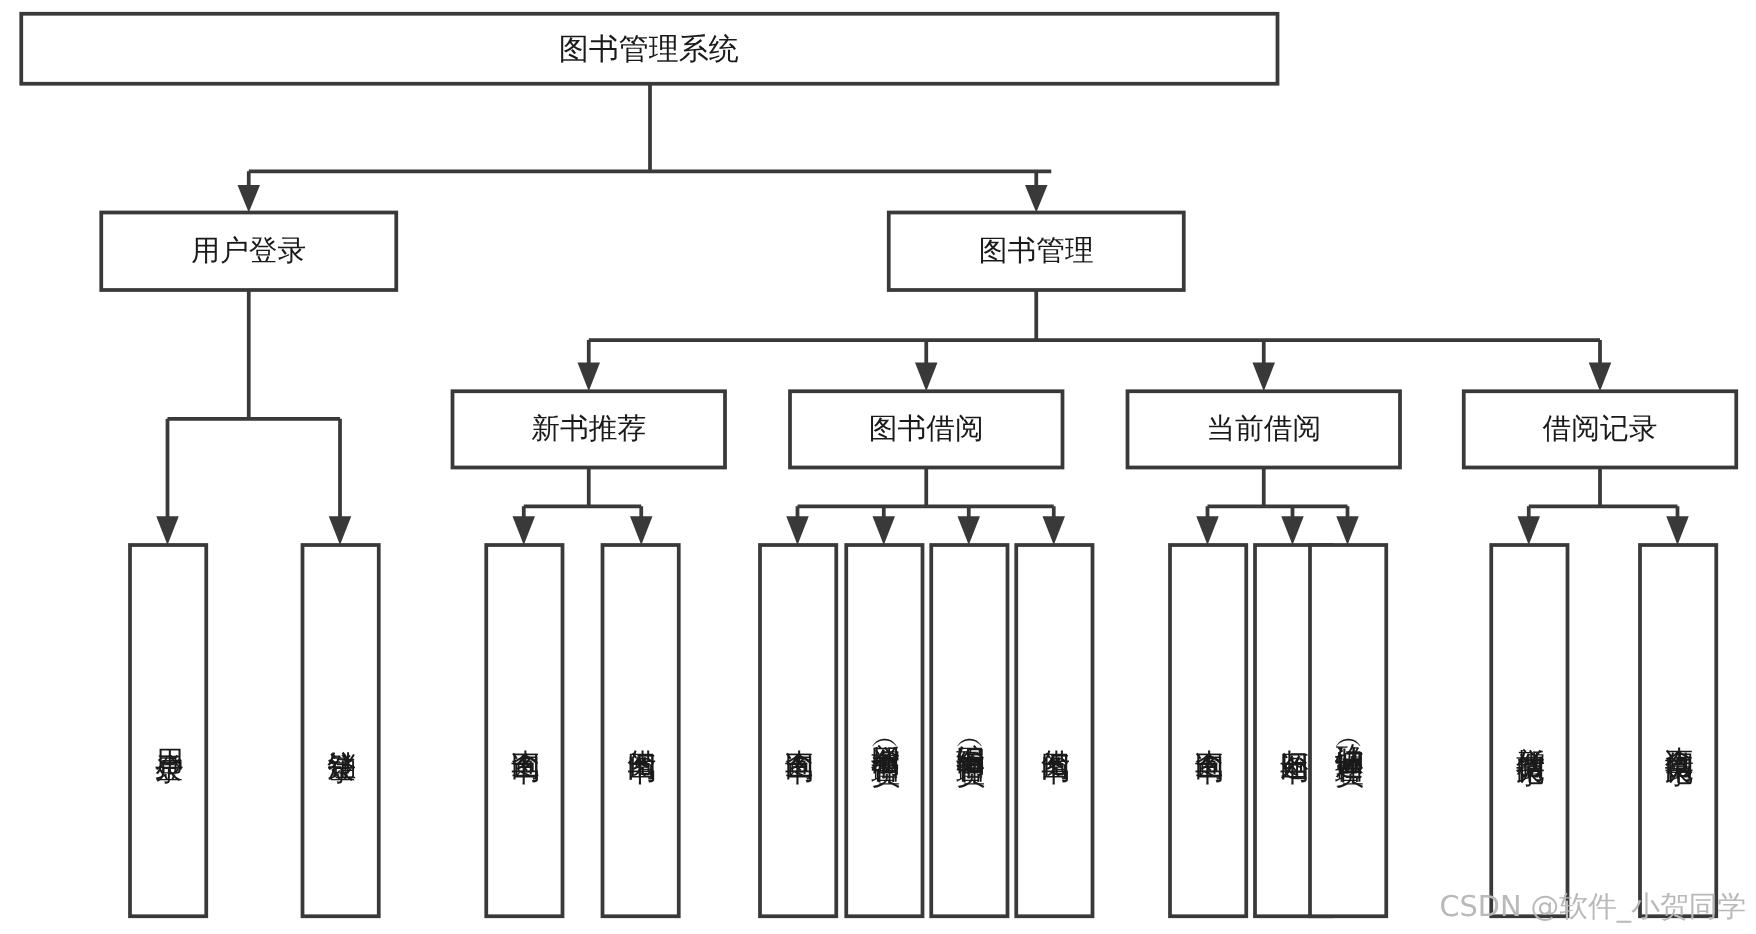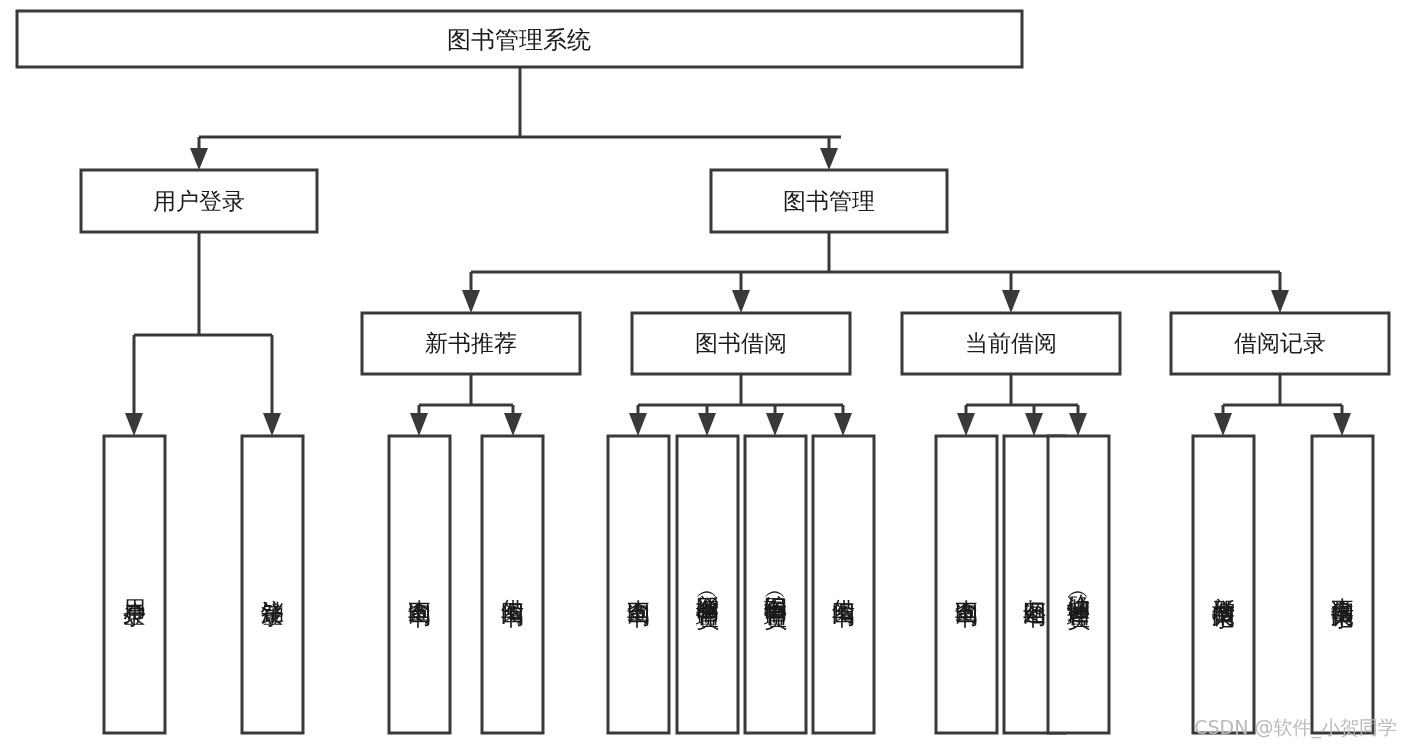--- a/index.html
+++ b/index.html
@@ -73,21 +73,21 @@
     color: #1a1a1a;
     letter-spacing: 2px;
     white-space: nowrap;
     box-sizing: border-box;
   }
   .watermark {
     position: absolute;
     right: 8px;
     bottom: 6px;
     font-family: "DejaVu Sans", "Liberation Sans", sans-serif;
-    font-size: 19px;
+    font-size: 23px;
     color: #b9b9b9;
     white-space: nowrap;
     pointer-events: none;
   }
 </style>
 </head>
 <body>
 
 <div id="diagram-root">
   <svg class="diagram" viewBox="0 0 1405 747" xmlns="http://www.w3.org/2000/svg">

